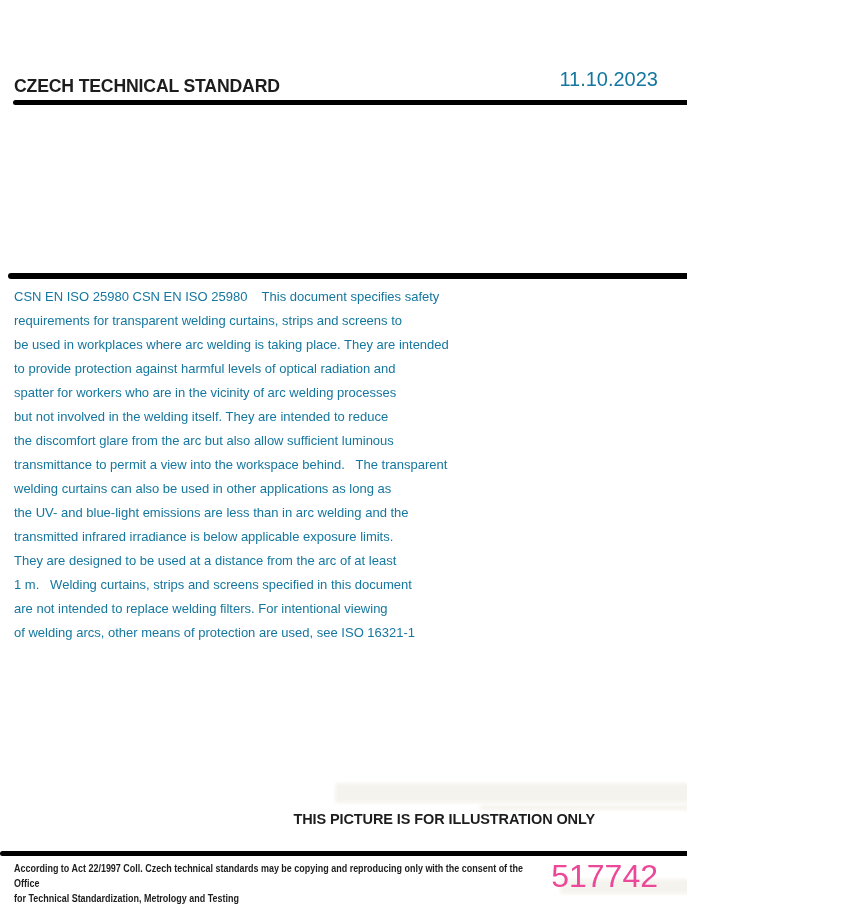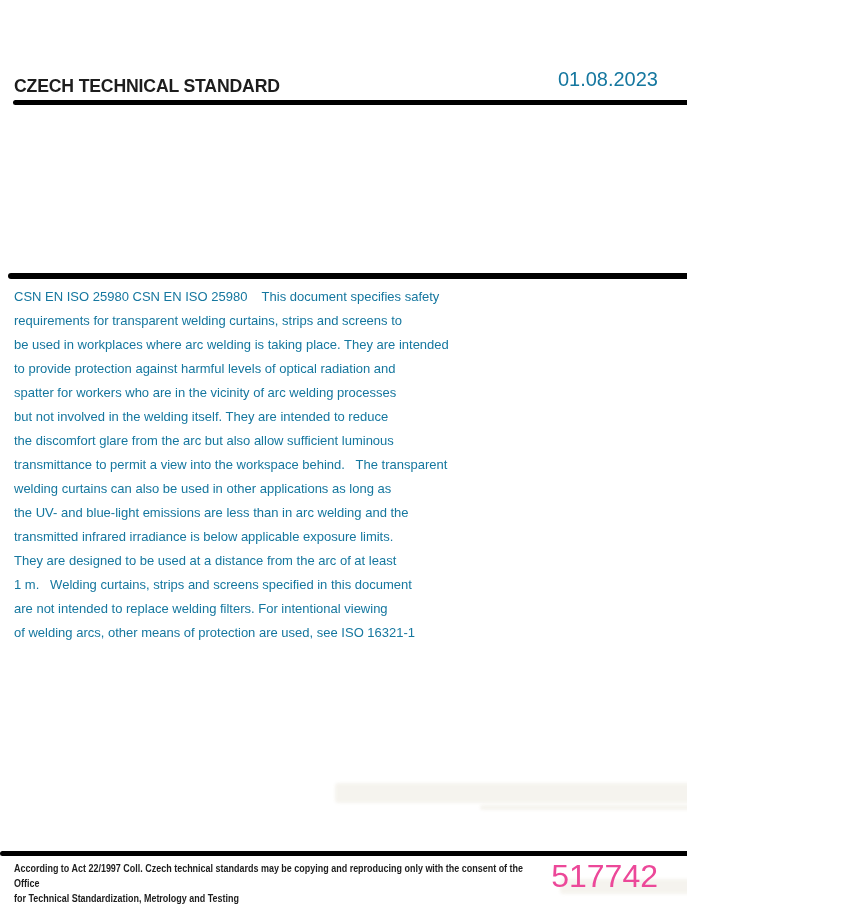--- a/index.html
+++ b/index.html
@@ -121,21 +121,21 @@
     color: #ec4899;
     white-space: nowrap;
   }
 </style>
 </head>
 <body>
 
 <div class="page">
 
   <div class="header-label">CZECH TECHNICAL STANDARD</div>
-  <div class="header-date">01.08.2023</div>
+  <div class="header-date">11.10.2023</div>
   <div class="rule rule-1"></div>
 
 
   <div class="rule rule-2"></div>
 
   <div class="abstract">CSN EN ISO 25980 CSN EN ISO 25980    This document specifies safety
 requirements for transparent welding curtains, strips and screens to
 be used in workplaces where arc welding is taking place. They are intended
 to provide protection against harmful levels of optical radiation and
 spatter for workers who are in the vicinity of arc welding processes
@@ -147,19 +147,20 @@
 transmitted infrared irradiance is below applicable exposure limits.
 They are designed to be used at a distance from the arc of at least
 1 m.   Welding curtains, strips and screens specified in this document
 are not intended to replace welding filters. For intentional viewing
 of welding arcs, other means of protection are used, see ISO 16321-1</div>
 
   <div class="smudge smudge-1"></div>
   <div class="smudge smudge-2"></div>
   <div class="smudge smudge-3"></div>
 
+  <div class="illustration-note">THIS PICTURE IS FOR ILLUSTRATION ONLY</div>
 
   <div class="rule rule-3"></div>
   <div class="footer-copyright">According to Act 22/1997 Coll. Czech technical standards may be copying and reproducing only with the consent of the Office
 for Technical Standardization, Metrology and Testing</div>
   <div class="footer-number">517742</div>
 
 </div>
 
 </body></html>

